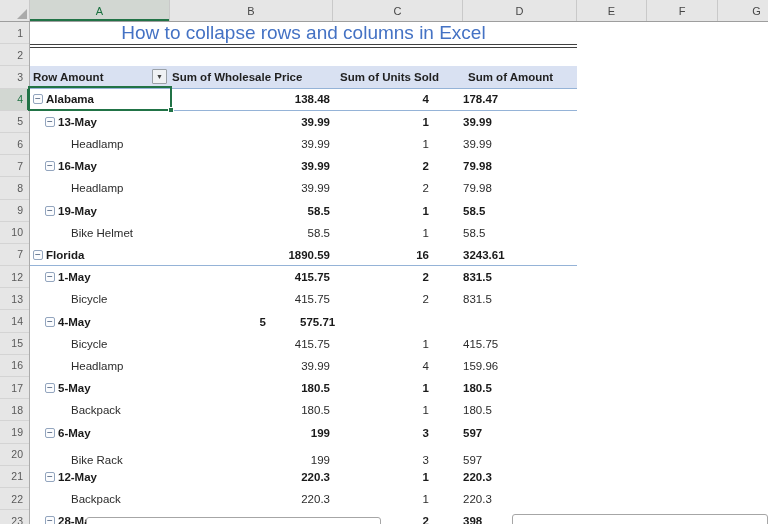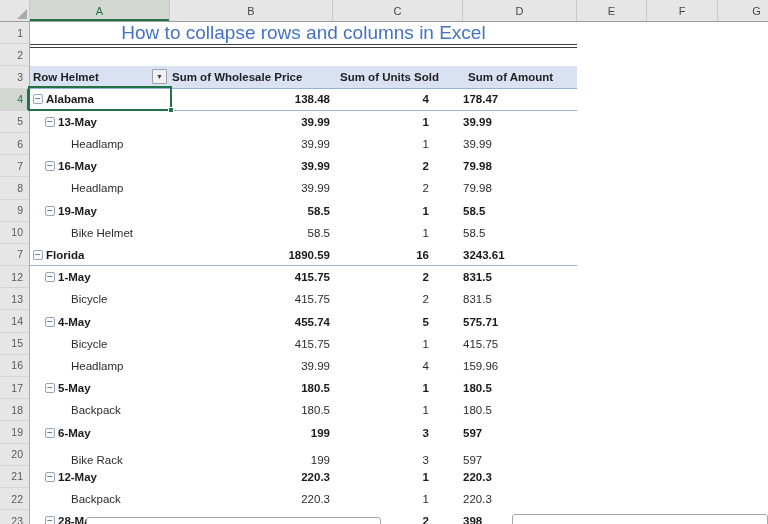--- a/index.html
+++ b/index.html
@@ -115,21 +115,21 @@
       <div class="gutcell">21</div>
       <div class="gutcell">22</div>
       <div class="gutcell">23</div>
     </div>
 
   <div class="title-row">How to collapse rows and columns in Excel</div>
   <div class="double-rule"></div>
 
   <div class="phead">
     <div class="phead-a">
-      <span>Row Helmet</span>
+      <span>Row Amount</span>
       <span class="filter-btn">▼</span>
     </div>
     <div class="phead-b">Sum of Wholesale Price</div>
     <div class="phead-c">Sum of Units Sold</div>
     <div class="phead-d">Sum of Amount</div>
   </div>
 
   <div class="selbox">
     <div class="sel-handle"></div>
   </div>
@@ -224,21 +224,20 @@
     </div>
     <div class="cell-b">415.75</div>
     <div class="cell-c">2</div>
     <div class="cell-d">831.5</div>
   </div>
     <div class="prow bold" style="top: 310.6px;">
     <div class="cell-a lvl1">
       <span class="collapse-btn">−</span>
       <span class="lbl">4-May</span>
     </div>
-    <div class="cell-b">455.74</div>
     <div class="cell-c">5</div>
     <div class="cell-d">575.71</div>
   </div>
     <div class="prow" style="top: 332.8px;">
     <div class="cell-a lvl2">
 
       <span class="lbl">Bicycle</span>
     </div>
     <div class="cell-b">415.75</div>
     <div class="cell-c">1</div>

